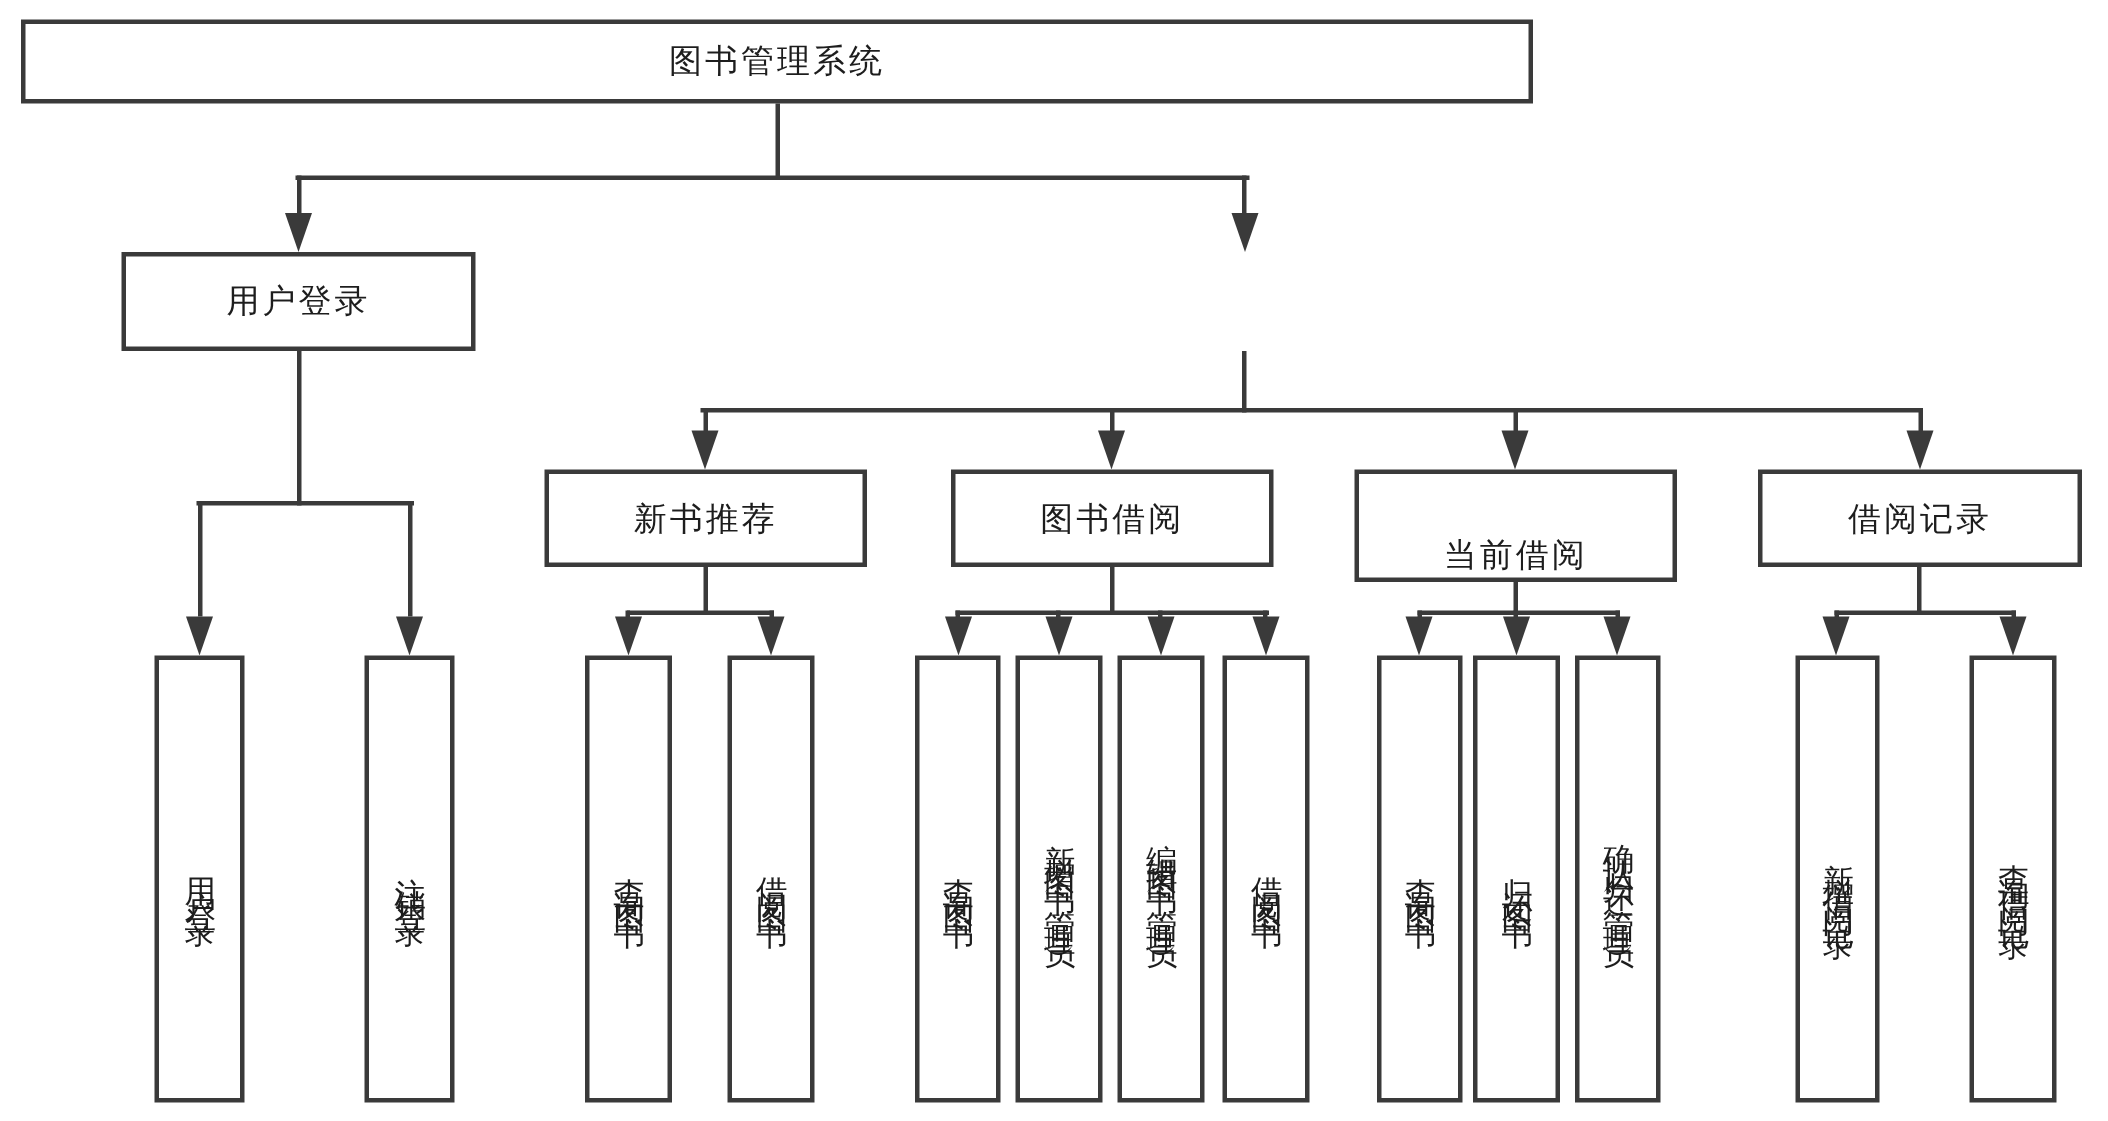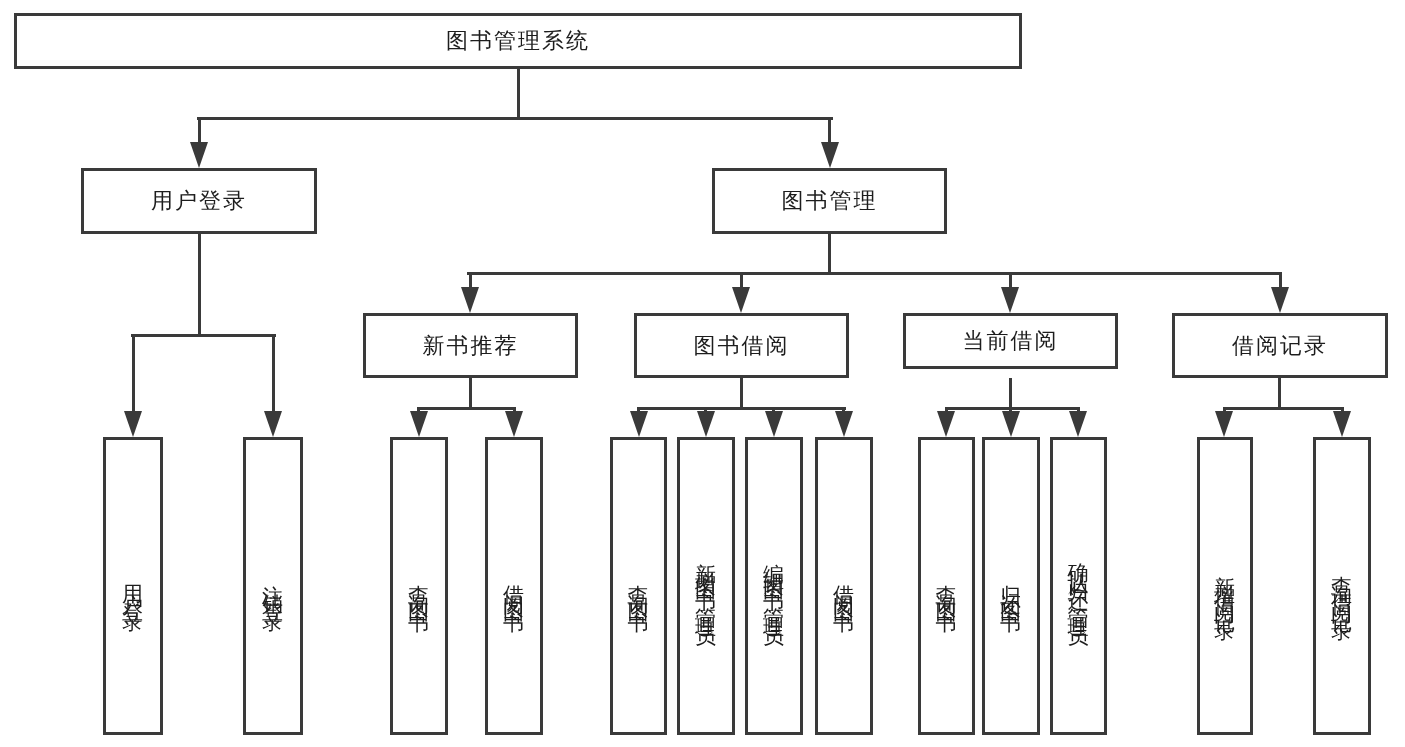--- a/index.html
+++ b/index.html
@@ -78,23 +78,20 @@
 
   <div class="vline" style="left:517px;top:68px;height:52px;"></div>
   <div class="hline" style="left:197px;top:117px;width:636px;"></div>
   <div class="vline" style="left:198px;top:117px;height:26px;"></div>
   <div class="arrow" style="left:190px;top:142px;"></div>
   <div class="vline" style="left:828px;top:117px;height:26px;"></div>
   <div class="arrow" style="left:821px;top:142px;"></div>
 
   <div class="hbox" style="left:81px;top:168px;width:236px;height:66px;">
     <span>用户登录</span>
-  </div>
-  <div class="hbox" style="left:712px;top:168px;width:235px;height:66px;">
-    <span>图书管理</span>
   </div>
 
   <div class="vline" style="left:198px;top:234px;height:103px;"></div>
   <div class="hline" style="left:131px;top:334px;width:145px;"></div>
   <div class="vline" style="left:132px;top:334px;height:77px;"></div>
   <div class="arrow" style="left:124px;top:411px;"></div>
   <div class="vline" style="left:272px;top:334px;height:77px;"></div>
   <div class="arrow" style="left:264px;top:411px;"></div>
 
   <div class="vline" style="left:828px;top:234px;height:41px;"></div>
@@ -107,21 +104,21 @@
   <div class="arrow" style="left:1001px;top:287px;"></div>
   <div class="vline" style="left:1279px;top:272px;height:17px;"></div>
   <div class="arrow" style="left:1271px;top:287px;"></div>
 
   <div class="hbox" style="left:634px;top:313px;width:215px;height:65px;">
     <span>图书借阅</span>
   </div>
   <div class="hbox" style="left:363px;top:313px;width:215px;height:65px;">
     <span>新书推荐</span>
   </div>
-  <div class="hbox" style="left:903px;top:313px;width:215px;height:56px;">
+  <div class="hbox" style="left:903px;top:313px;width:215px;height:75px;align-items:flex-end;">
     <span>当前借阅</span>
   </div>
   <div class="hbox" style="left:1172px;top:313px;width:216px;height:65px;">
     <span>借阅记录</span>
   </div>
 
   <div class="vline" style="left:469px;top:378px;height:32px;"></div>
   <div class="hline" style="left:418px;top:407px;width:98px;"></div>
   <div class="vline" style="left:417px;top:407px;height:6px;"></div>
   <div class="arrow" style="left:410px;top:411px;"></div>

